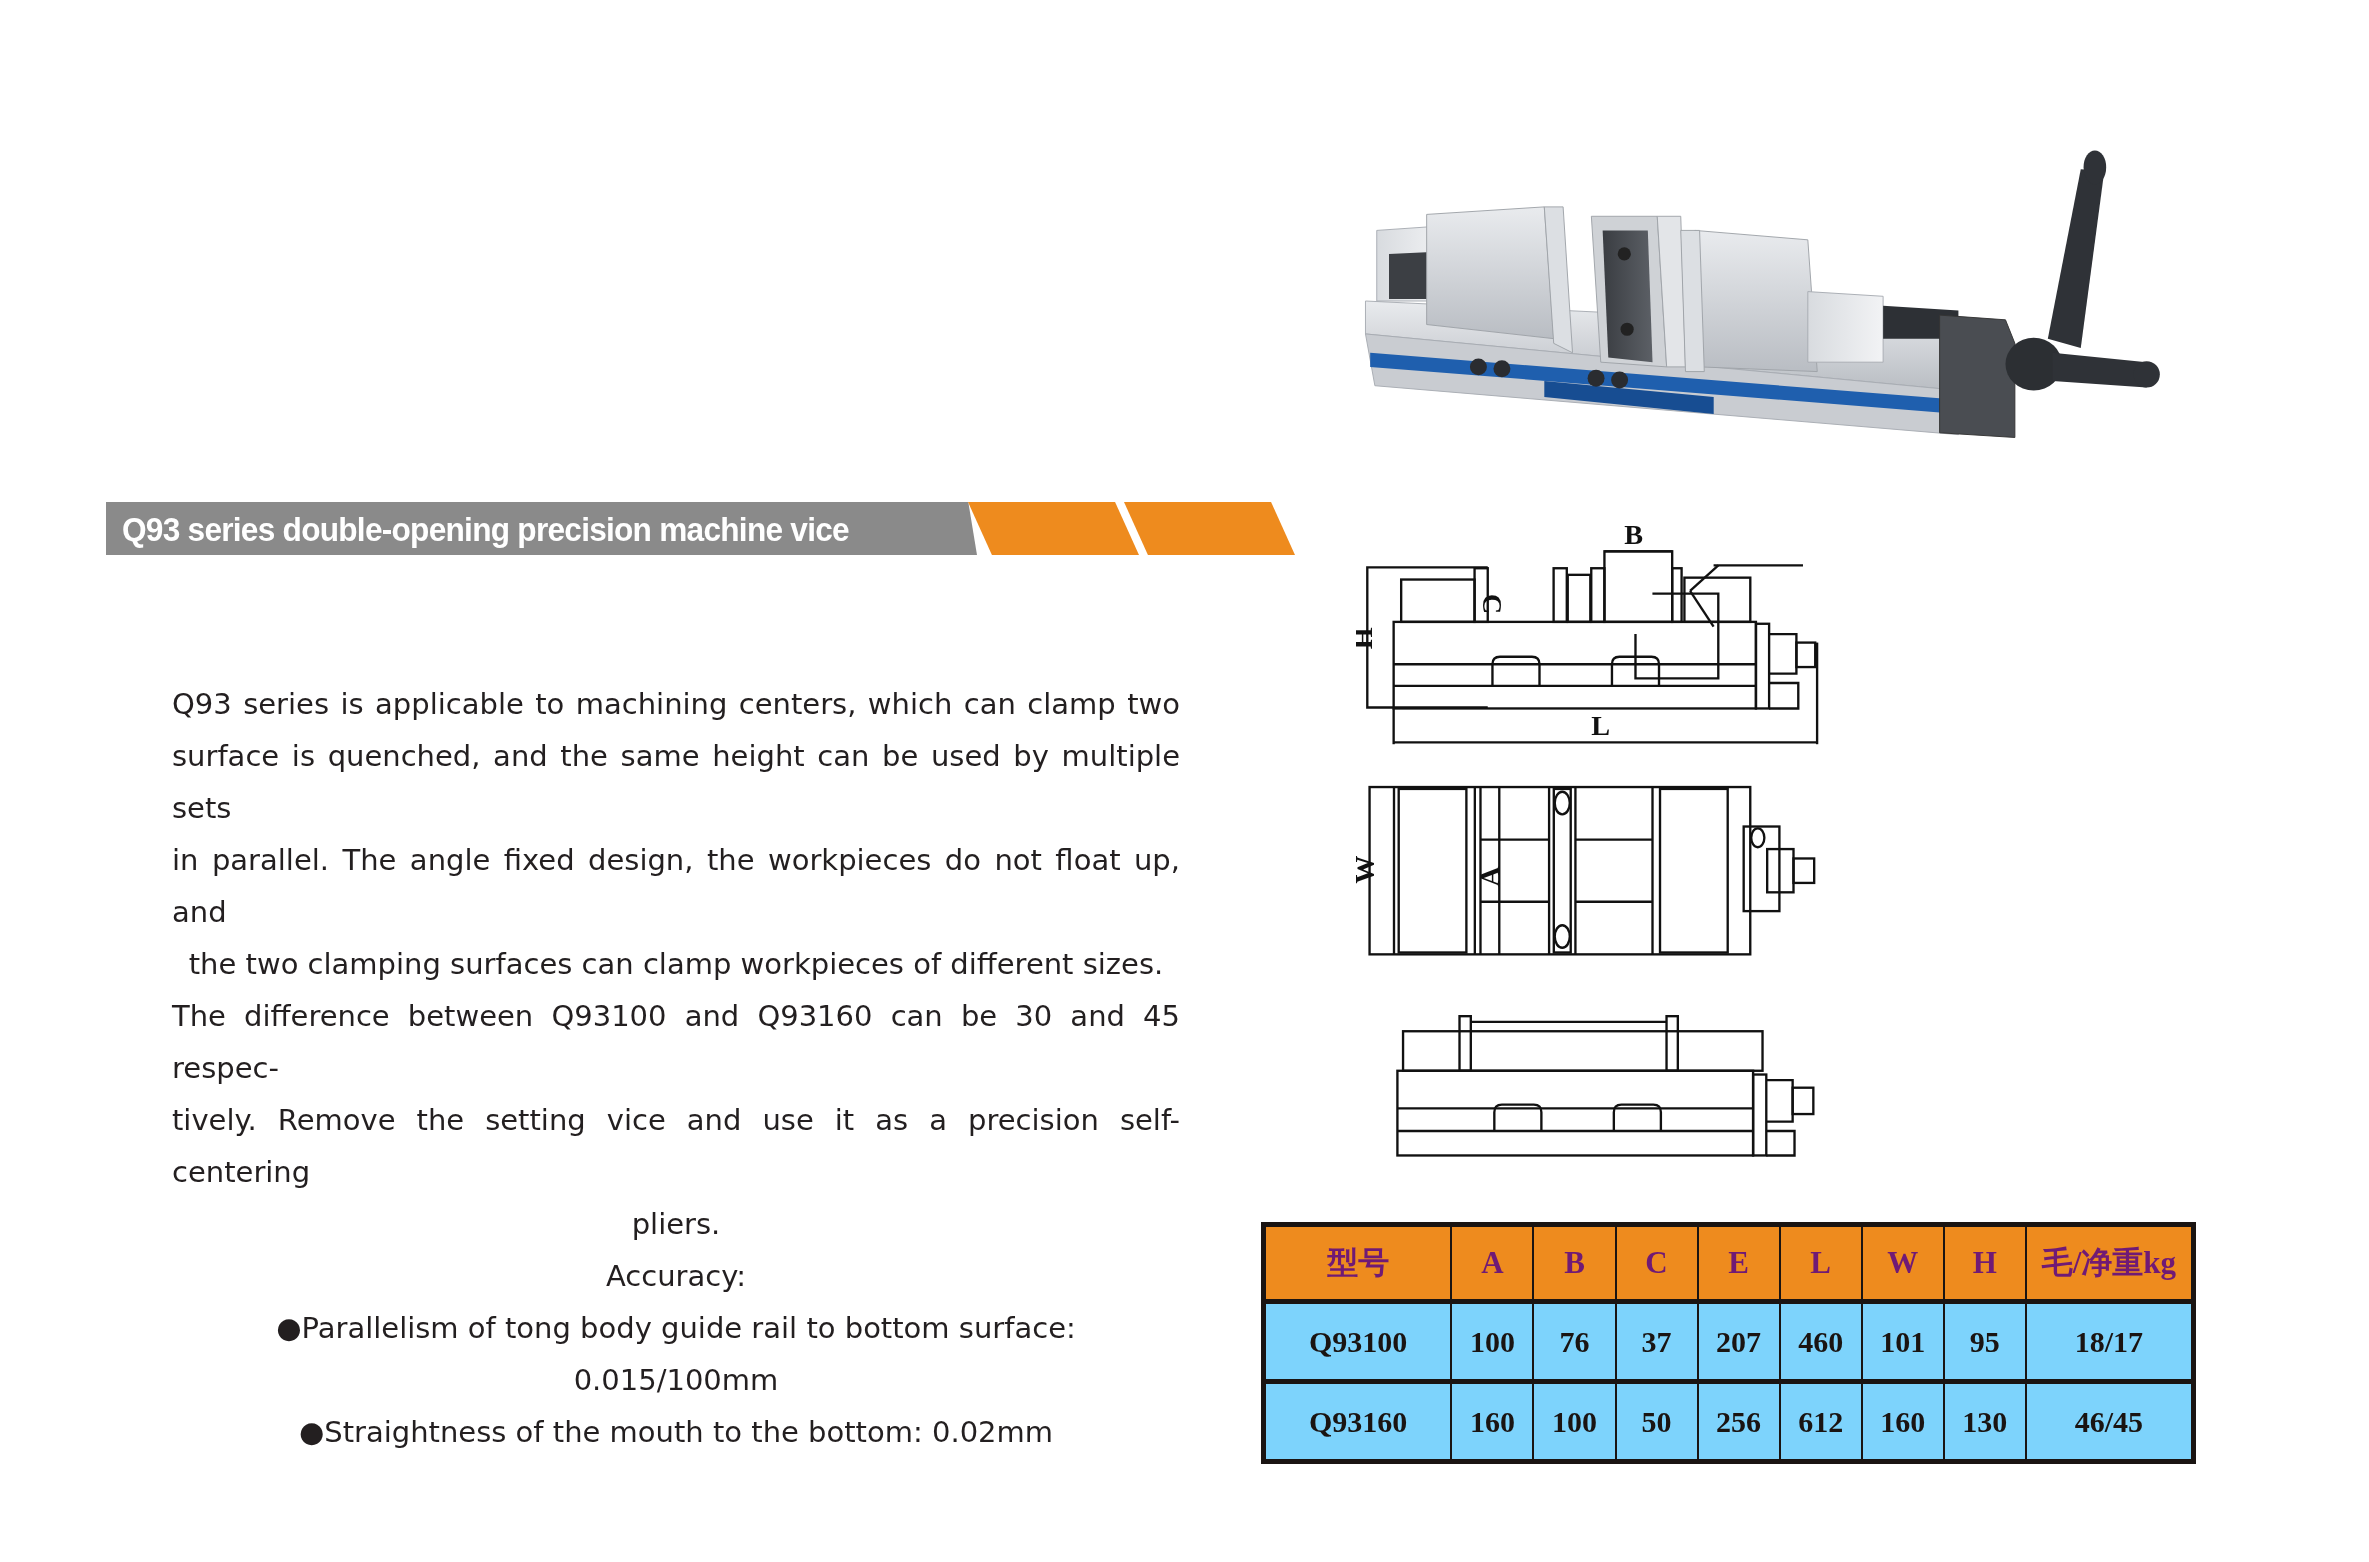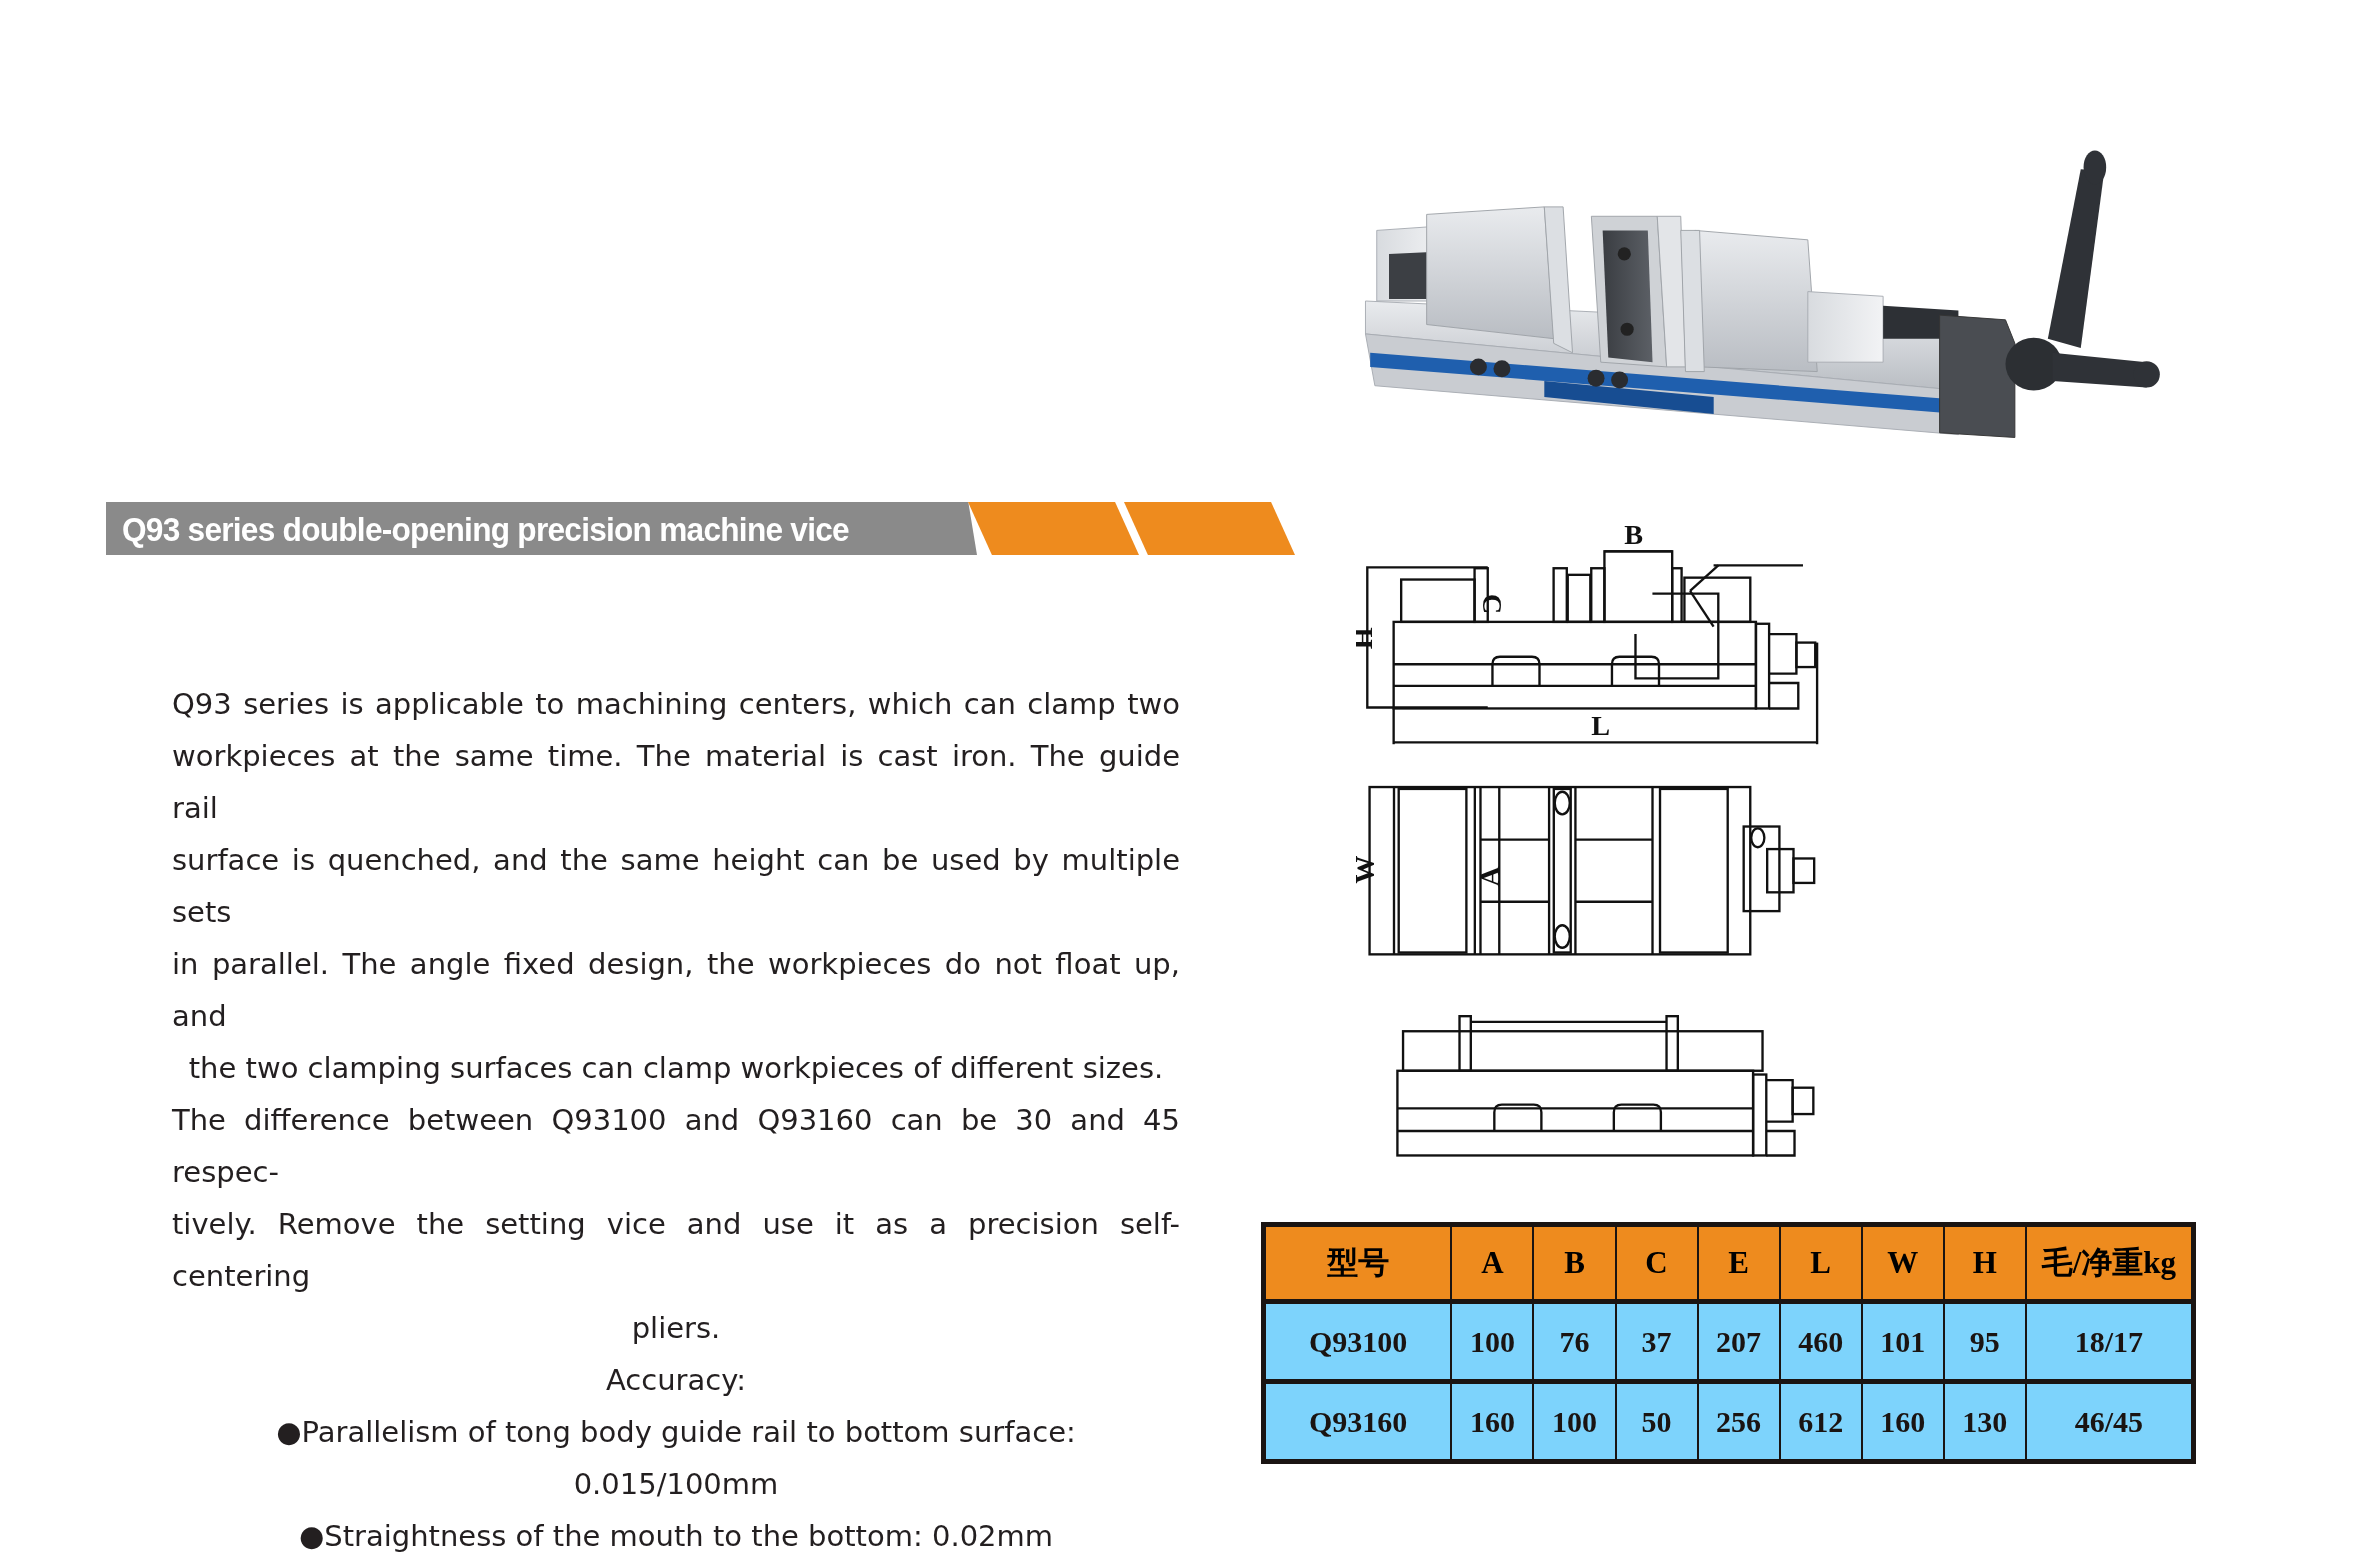--- a/index.html
+++ b/index.html
@@ -24,36 +24,35 @@
 
   
   .drawing { position:absolute; }
   .drawing svg { display:block; }
   .dim-label { font-family:"Liberation Serif", serif; font-weight:bold; font-size:30px; fill:#111; }
 
   
   #spec-table { left:1261px; top:1222px; width:935px; border-collapse:collapse; border:5.6px solid #1a1412; position:absolute;
     font-family:"Liberation Serif", serif; font-weight:bold; color:#1a1412; }
   #spec-table th, #spec-table td { border:2.8px solid #1a1412; text-align:center; padding:0; }
-  #spec-table th { background:#ee8b1e; height:72px; font-size:31px; color:#000000; }
+  #spec-table th { background:#ee8b1e; height:72px; font-size:31px; color:#701a75; }
   #spec-table td { background:#7dd3fc; height:75px; font-size:30px; }
   #spec-table thead tr { border-bottom:5.6px solid #1a1412; }
   #spec-table tbody tr.r1 { border-bottom:5.6px solid #1a1412; }
 </style>
 </head>
 <body>
 
 <div id="title-bar" class="abs"></div>
 <div id="title-text" class="abs">Q93 series double-opening precision machine vice</div>
 <div id="slant-1" class="abs slant"></div>
 <div id="slant-2" class="abs slant"></div>
 
 <div id="desc" class="abs">
   <p class="just">Q93 series is applicable to machining centers, which can clamp two</p>
-  <p class="just">workpieces at the same time. The material is cast iron. The guide rail</p>
   <p class="just">surface is quenched, and the same height can be used by multiple sets</p>
   <p class="just">in parallel. The angle fixed design, the workpieces do not float up, and</p>
   <p>the two clamping surfaces can clamp workpieces of different sizes.</p>
   <p class="just">The difference between Q93100 and Q93160 can be 30 and 45 respec-</p>
   <p class="just">tively. Remove the setting vice and use it as a precision self-centering</p>
   <p>pliers.</p>
   <p>Accuracy:</p>
   <p>●Parallelism of tong body guide rail to bottom surface: 0.015/100mm</p>
   <p>●Straightness of the mouth to the bottom: 0.02mm</p>
 </div>

